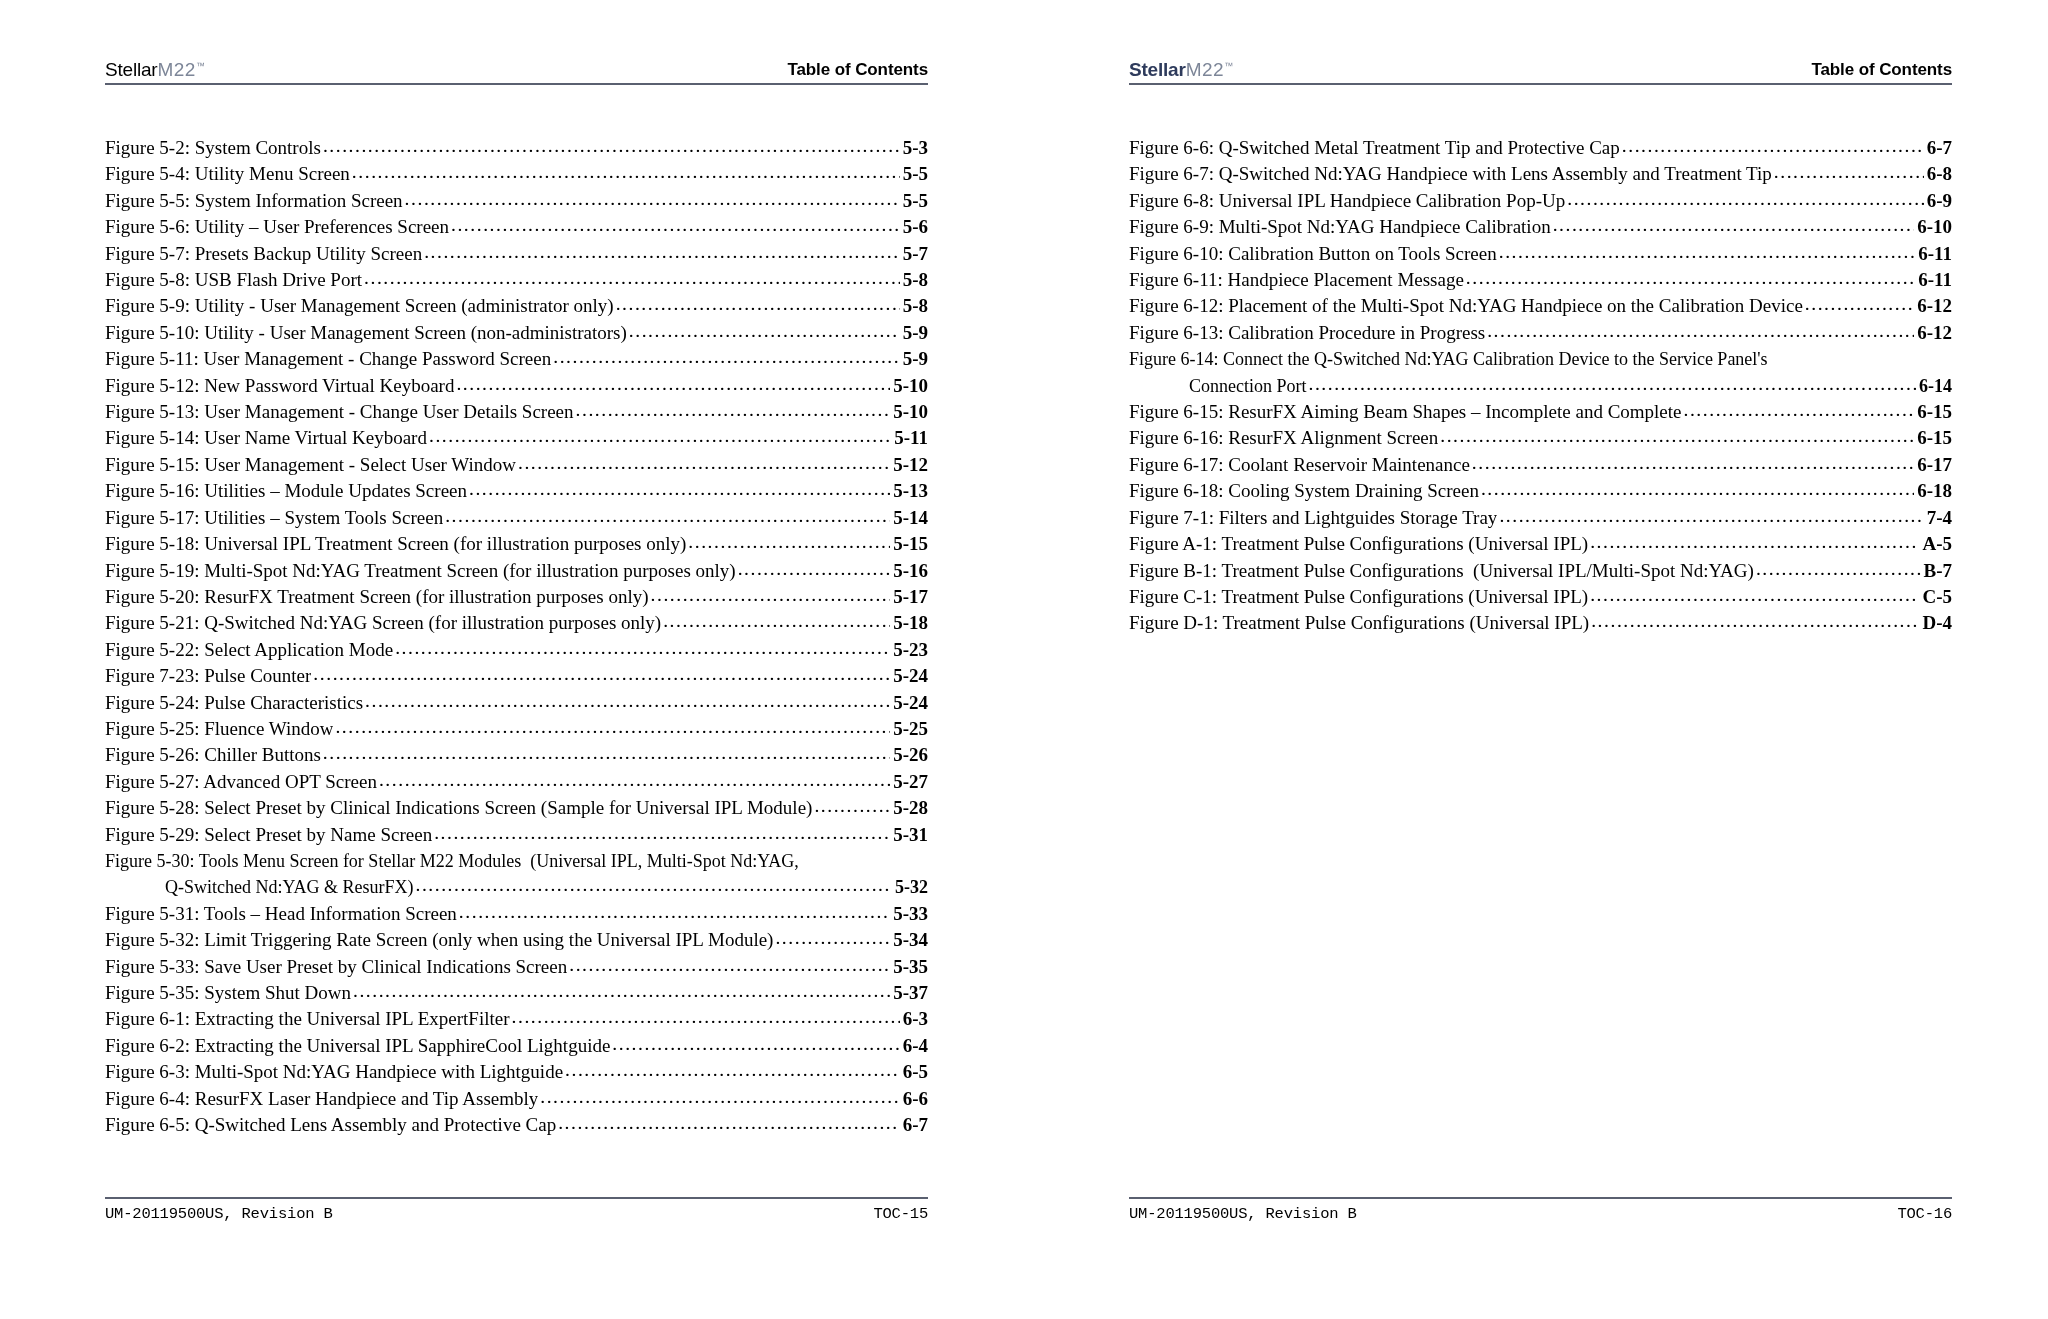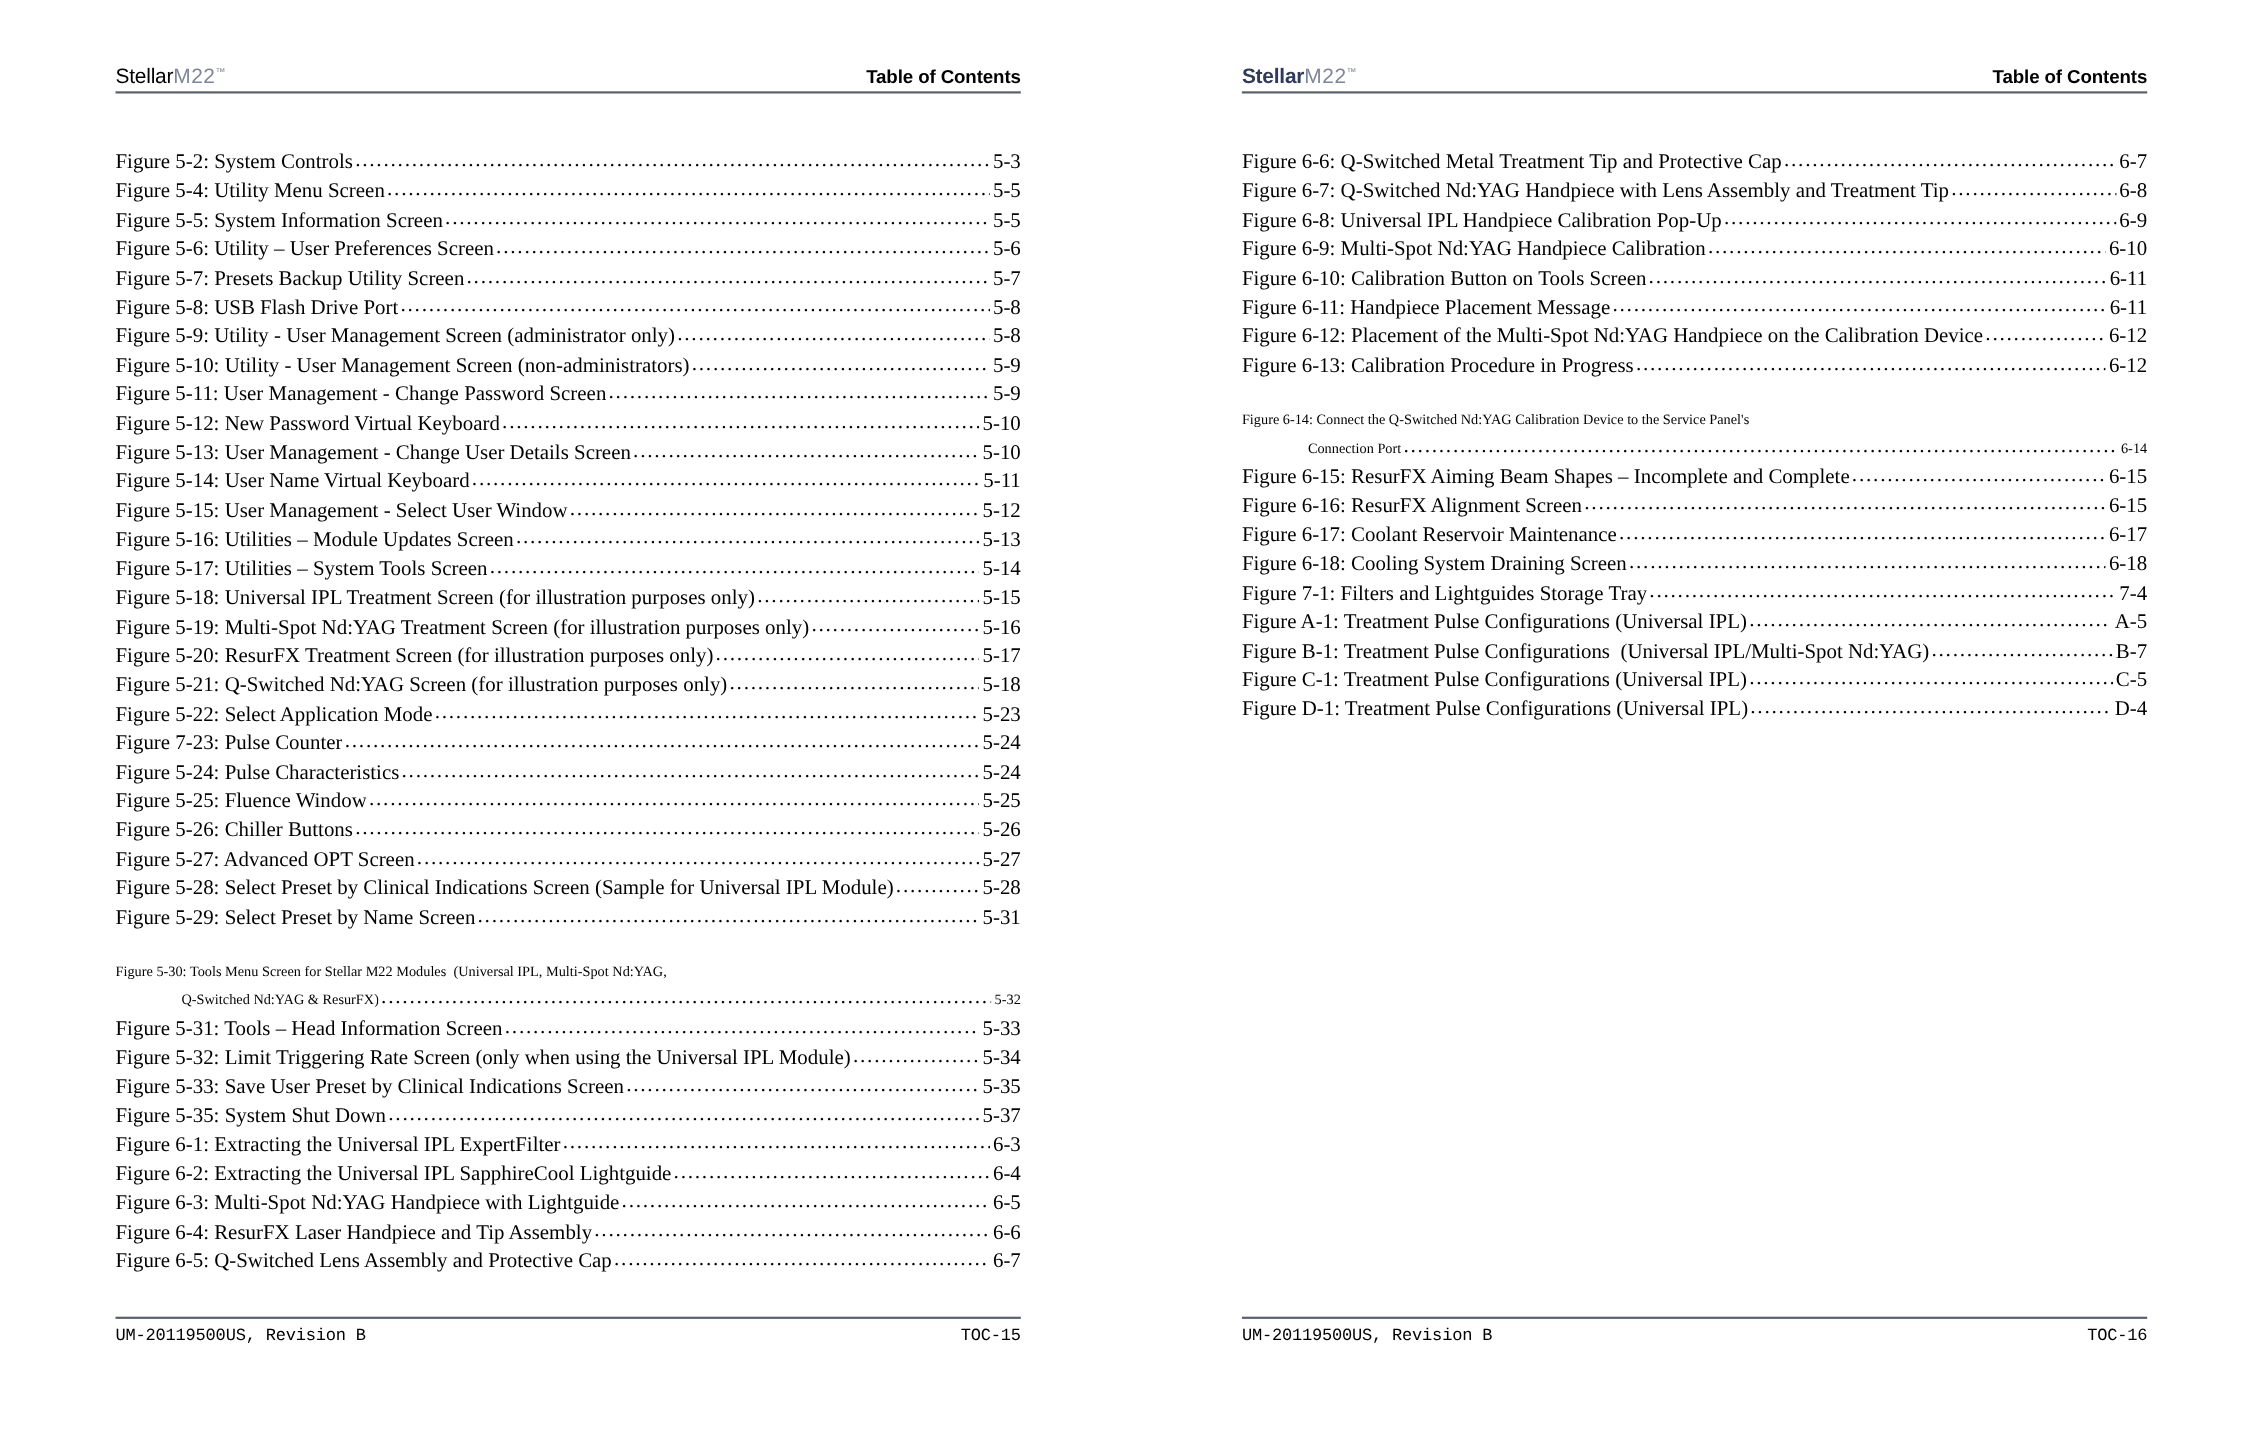--- a/index.html
+++ b/index.html
@@ -116,28 +116,28 @@
     position: absolute;
     left: 0;
     bottom: 2px;
     white-space: nowrap;
   }
   .toc-page {
     flex: 0 0 auto;
     text-align: center;
     padding-left: 2px;
     white-space: pre;
+    font-weight: bold;
   }
 
   
   .toc-entry-multi {
     display: block;
-    font-size: 13px;
+    font-size: 18px;
     line-height: 26.4px;
-    margin-top: 22px;
   }
   .toc-entry-multi .line1 {
     white-space: pre;
   }
   .toc-entry-multi .line2 {
     display: flex;
     align-items: flex-end;
     padding-left: 60px;
     white-space: nowrap;
   }

